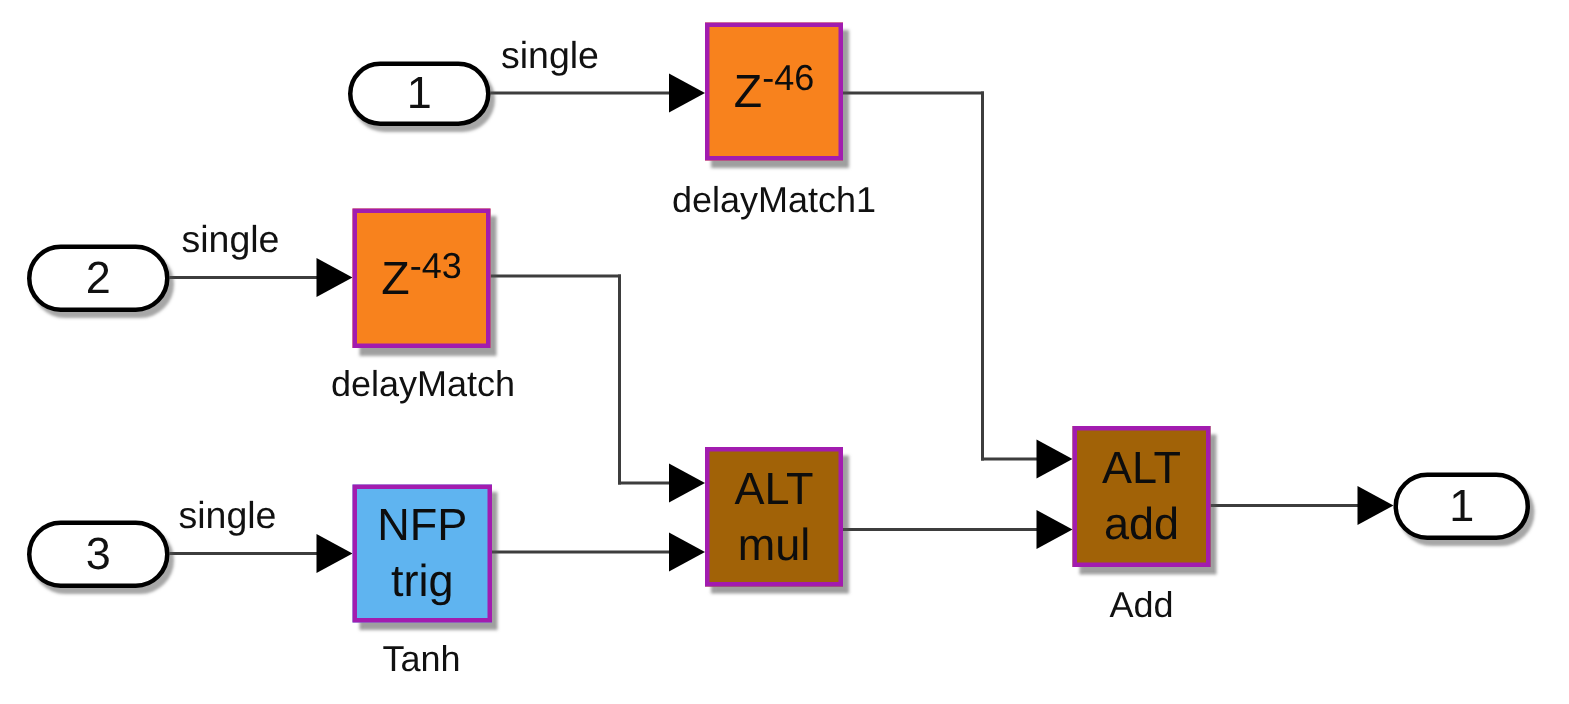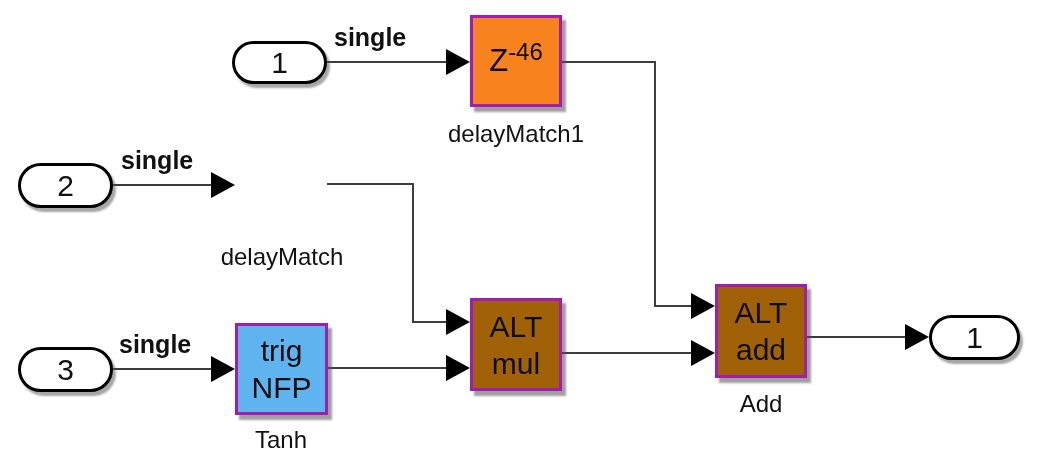--- a/index.html
+++ b/index.html
@@ -56,21 +56,20 @@
     font-size: 24px;
     color: #111111;
     white-space: nowrap;
     transform: translateX(-50%);
   }
   .siglabel {
     position: absolute;
     font-size: 25px;
     color: #111111;
     white-space: nowrap;
-    font-weight: bold;
   }
   .wire { position: absolute; background: #3d3d3d; }
   .wire.h { height: 2px; }
   .wire.v { width: 2px; }
   .arrowhead {
     position: absolute;
     width: 0; height: 0;
     border-top: 13px solid transparent;
     border-bottom: 13px solid transparent;
     border-left: 24px solid #000000;
@@ -126,26 +125,31 @@
     <span>1</span>
   </div>
 
   <div class="block orange" style="left:470px; top:15px; width:92px; height:92px;">
     <div class="zwrap">
       <span class="zbase">Z</span><span class="zexp">-46</span>
     </div>
   </div>
   <div class="blabel" style="left:516px; top:120px;">delayMatch1</div>
 
+  <div class="block orange" style="left:235px; top:139px; width:92px; height:93px;">
+    <div class="zwrap">
+      <span class="zbase">Z</span><span class="zexp">-43</span>
+    </div>
+  </div>
   <div class="blabel" style="left:282px; top:243px;">delayMatch</div>
 
   <div class="block blue" style="left:235px; top:323px; width:93px; height:92px;">
     <div class="btext">
+      <span>NFP</span>
       <span>trig</span>
-      <span>NFP</span>
     </div>
   </div>
   <div class="blabel" style="left:281px; top:426px;">Tanh</div>
 
   <div class="block cyan" style="left:470px; top:298px; width:92px; height:93px;">
     <div class="btext">
       <span>ALT</span>
       <span>mul</span>
     </div>
   </div>

